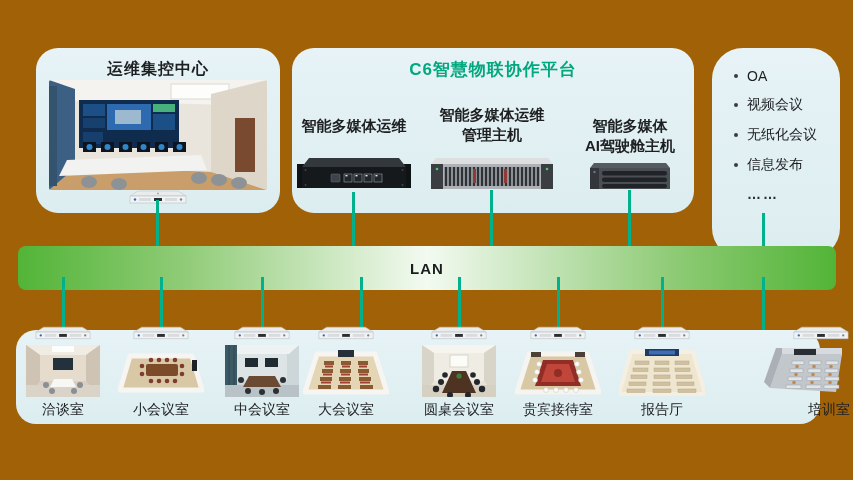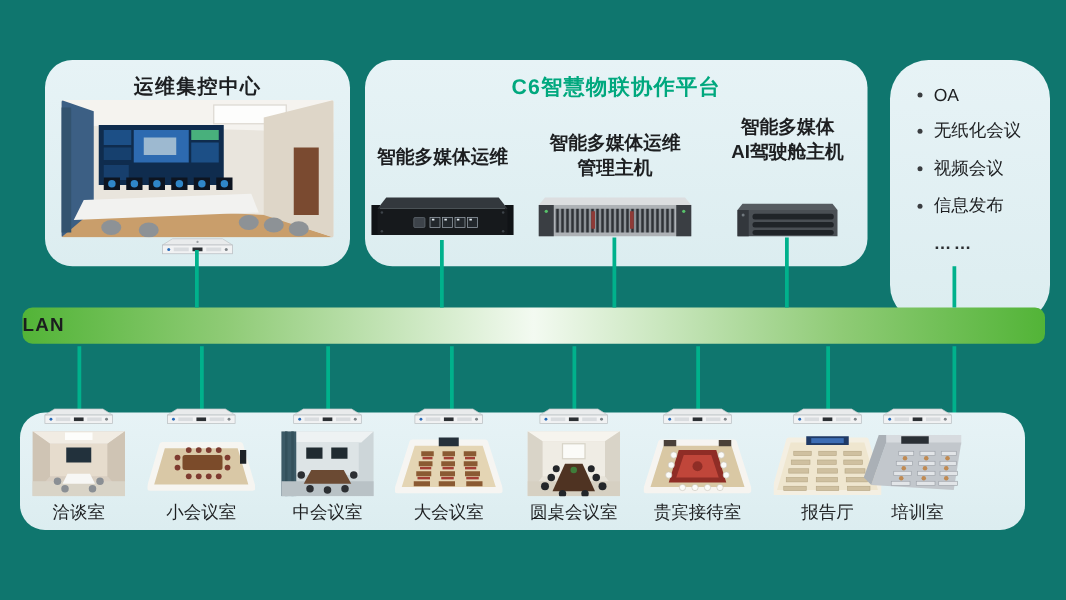--- a/index.html
+++ b/index.html
@@ -1,45 +1,45 @@
 <!DOCTYPE html>
 <html style="--teal: #00b18c; --green: #00a87e; --lan-deep: #52b437; --lan-light: #f3faf1; --panel-top: #e7f3f6; --panel-bottom: #dcedf0; --text: #1d1f21;"><head>
 <meta charset="utf-8">
 <style>
   html,body{margin:0;padding:0;background:#ffffff;}
-  .canvas{position:relative;width:853px;height:480px;background:#0f766e;overflow:hidden;
+  .canvas{position:relative;width:853px;height:480px;background:#a16207;overflow:hidden;
           font-family:"Liberation Sans",sans-serif;color:var(--text,#1d1f21);}
   .panel{position:absolute;border-radius:22px;
          background:linear-gradient(180deg,var(--panel-top,#e7f3f6) 0%,var(--panel-bottom,#dcedf0) 100%);}
   
   #box-control{left:36px;top:48px;width:244px;height:165px;}
   #box-platform{left:292px;top:48px;width:402px;height:165px;}
   #box-apps{left:712px;top:48px;width:128px;height:211px;border-radius:31px;}
   .panel-title{position:absolute;left:0;right:0;top:11px;text-align:center;
                font-size:16px;font-weight:600;letter-spacing:1px;}
   .panel-title.green{color:var(--green,#00a87e);font-size:17px;font-weight:700;top:10px;}
   #control-photo{position:absolute;left:13px;top:32px;width:218px;height:110px;border-radius:2px;overflow:hidden;}
   #control-device{position:absolute;left:calc(50% - 30px);top:142px;width:60px;height:15px;}
   
   .dev-label{position:absolute;text-align:center;font-size:15px;font-weight:600;line-height:1.35;}
   #lbl-gateway{left:0;top:68px;width:124px;}
   #lbl-ops{left:128px;top:57px;width:144px;}
-  #lbl-ai{left:276px;top:44px;width:124px;}
+  #lbl-ai{left:276px;top:68px;width:124px;}
   .dev-img{position:absolute;}
   #dev-gateway{left:5px;top:104px;width:114px;height:40px;}
   #dev-ops{left:136px;top:107px;width:128px;height:36px;}
   #dev-ai{left:296px;top:113px;width:84px;height:30px;}
   
   #box-apps ul{list-style:none;margin:0;padding:20px 8px 0 22px;}
   #box-apps li{display:flex;align-items:center;margin-bottom:12px;font-size:14px;}
   #box-apps li .dot{width:4px;height:4px;border-radius:50%;background:#3a3d40;margin-right:9px;flex:0 0 auto;}
   #apps-more{padding-left:35px;font-weight:700;font-size:14px;letter-spacing:2px;color:#2a2d30;}
   
-  #lan-bar{position:absolute;left:18px;top:246px;width:818px;height:29px;border-radius:8px;
-           display:flex;align-items:center;
+  #lan-bar{position:absolute;left:18px;top:246px;width:818px;height:44px;border-radius:8px;
+           display:flex;align-items:center;justify-content:center;
            background:linear-gradient(90deg,var(--lan-deep,#52b437) 0%,#8fcb76 20%,var(--lan-light,#f3faf1) 50%,#8fcb76 80%,var(--lan-deep,#52b437) 100%);}
   #lan-bar span{font-weight:700;font-size:15px;color:#1b1d1e;letter-spacing:1px;}
   
   .vline{position:absolute;width:3px;background:var(--teal,#00b18c);}
   
   #box-rooms{left:16px;top:330px;width:804px;height:94px;border-radius:20px;}
   .room{position:absolute;top:-4px;width:96px;display:flex;flex-direction:column;align-items:center;}
   .room .rackwrap{height:16px;display:flex;align-items:flex-start;}
   .room .imgwrap{height:58px;display:flex;align-items:center;justify-content:center;}
   .room .rlabel{font-size:14px;font-weight:500;margin-top:1px;white-space:nowrap;}
@@ -183,25 +183,25 @@
   </section>
 
   <section class="panel" id="box-apps">
     <ul>
       <li>
           <span class="dot"></span>
           <span>OA</span>
         </li>
       <li>
           <span class="dot"></span>
-          <span>无纸化会议</span>
+          <span>视频会议</span>
         </li>
       <li>
           <span class="dot"></span>
-          <span>视频会议</span>
+          <span>无纸化会议</span>
         </li>
       <li>
           <span class="dot"></span>
           <span>信息发布</span>
         </li>
     </ul>
     <div id="apps-more">……</div>
   </section>
 
   <div id="lan-bar">
@@ -324,21 +324,21 @@
               <circle cx="58" cy="35" r="3"></circle>
               <circle cx="23" cy="46" r="3"></circle>
               <circle cx="37" cy="47" r="3"></circle>
               <circle cx="51" cy="46" r="3"></circle>
             </g>
         </svg>
       </div>
       <div class="rlabel">中会议室</div>
     </div>
 
-    <div class="room" style="left:295px;">
+    <div class="room" style="left:282px;">
       <div class="rackwrap">
         <svg viewBox="0 0 60 14" width="58" height="14">
             <polygon points="10,1 50,1 58,6 2,6" fill="#e9ebec" stroke="#c2c7ca" stroke-width="0.6"></polygon>
             <rect x="2" y="6" width="56" height="7" fill="#f1f2f3" stroke="#b9bec2" stroke-width="0.6"></rect>
             <rect x="26" y="8" width="8" height="3" fill="#2b2f33"></rect>
             <circle cx="7" cy="9.5" r="1.2" fill="#2b6cb8"></circle>
             <circle cx="53" cy="9.5" r="1.2" fill="#7d8488"></circle>
             <rect x="11" y="8" width="12" height="3" fill="#d9dcdf"></rect>
             <rect x="37" y="8" width="12" height="3" fill="#d9dcdf"></rect>
           </svg>
@@ -484,21 +484,21 @@
               <rect x="58" y="38" width="17" height="3.5"></rect>
             <rect x="8" y="45" width="18" height="3.5"></rect>
               <rect x="34" y="45" width="18" height="3.5"></rect>
               <rect x="59" y="45" width="18" height="3.5"></rect>
           </g>
         </svg>
       </div>
       <div class="rlabel">报告厅</div>
     </div>
 
-    <div class="room" style="left:670px;">
+    <div class="room" style="left:738px;align-items:flex-end;">
       <div class="rackwrap">
         <svg viewBox="0 0 60 14" width="58" height="14">
             <polygon points="10,1 50,1 58,6 2,6" fill="#e9ebec" stroke="#c2c7ca" stroke-width="0.6"></polygon>
             <rect x="2" y="6" width="56" height="7" fill="#f1f2f3" stroke="#b9bec2" stroke-width="0.6"></rect>
             <rect x="26" y="8" width="8" height="3" fill="#2b2f33"></rect>
             <circle cx="7" cy="9.5" r="1.2" fill="#2b6cb8"></circle>
             <circle cx="53" cy="9.5" r="1.2" fill="#7d8488"></circle>
             <rect x="11" y="8" width="12" height="3" fill="#d9dcdf"></rect>
             <rect x="37" y="8" width="12" height="3" fill="#d9dcdf"></rect>
           </svg>

